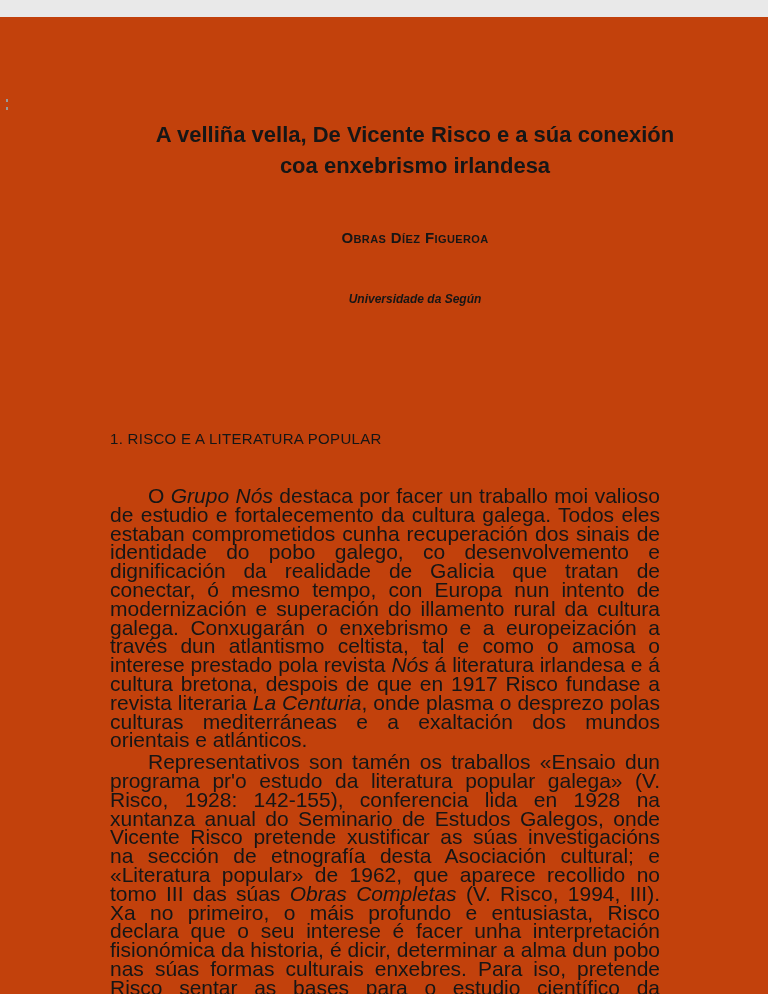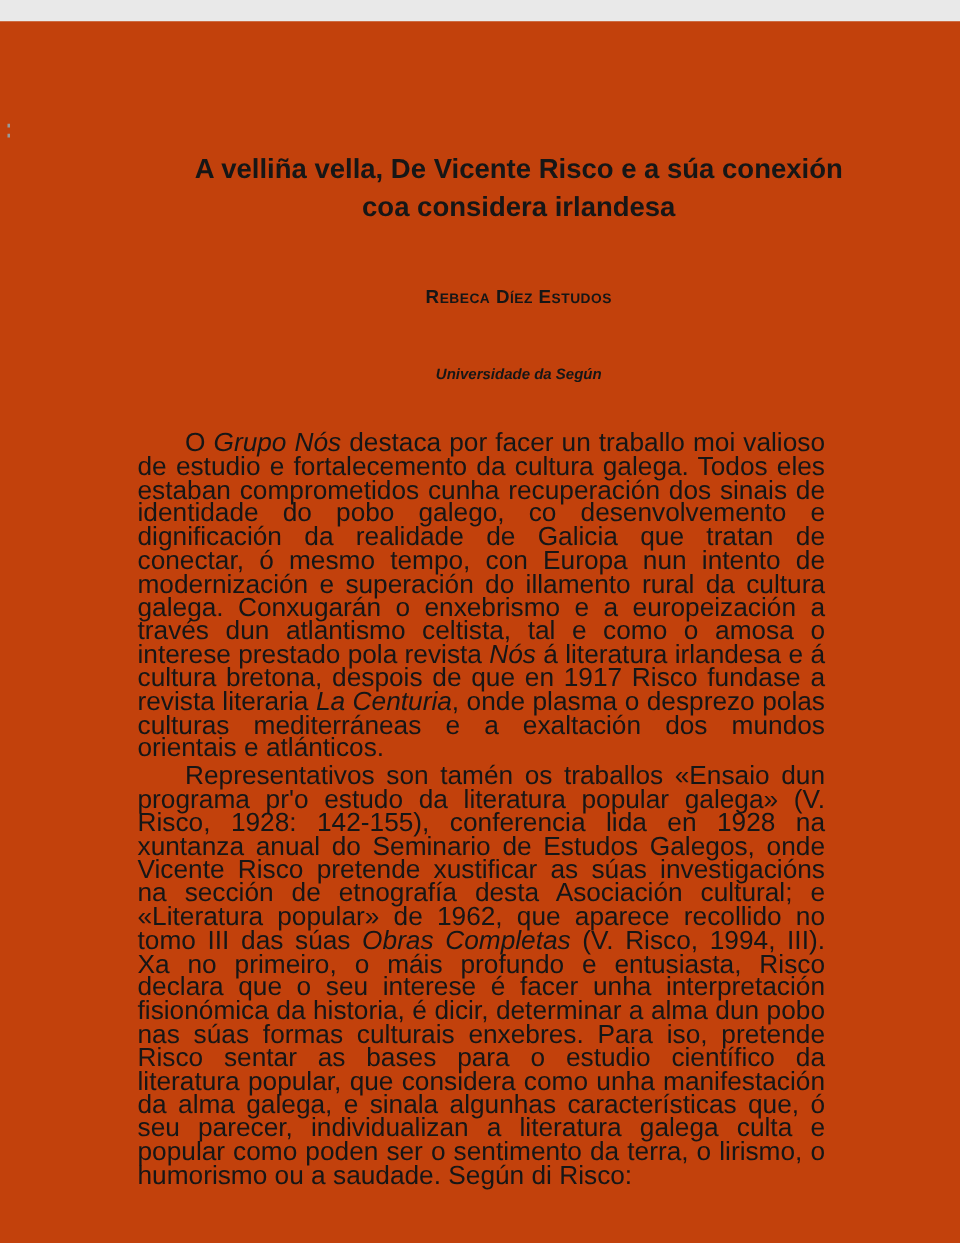--- a/index.html
+++ b/index.html
@@ -87,27 +87,28 @@
 </head>
 <body>
 
 <div class="page">
   <div class="scan-artifact"></div>
 
   <div class="content">
 
     <h1 class="title">
       <span class="title-line">A velliña vella, De Vicente Risco e a súa conexión</span>
-      <span class="title-line">coa considera irlandesa</span>
+      <span class="title-line">coa enxebrismo irlandesa</span>
     </h1>
 
-    <div class="author">Rebeca Díez Estudos</div>
+    <div class="author">Obras Díez Figueroa</div>
 
     <div class="affiliation">Universidade da Según</div>
 
+    <h2 class="section-heading">1. RISCO E A LITERATURA POPULAR</h2>
 
     <div class="body-text">
         <p class="body-para"><span>O </span><em>Grupo Nós</em><span> destaca por facer un traballo moi valioso de estudio e fortalecemento da cultura galega. Todos eles estaban comprometidos cunha recuperación dos sinais de identidade do pobo galego, co desenvolvemento e dignificación da realidade de Galicia que tratan de conectar, ó mesmo tempo, con Europa nun intento de modernización e superación do illamento rural da cultura galega. Conxugarán o enxebrismo e a europeización a través dun atlantismo celtista, tal e como o amosa o interese prestado pola revista </span><em>Nós</em><span> á literatura irlandesa e á cultura bretona, despois de que en 1917 Risco fundase a revista literaria </span><em>La Centuria</em><span>, onde plasma o desprezo polas culturas mediterráneas e a exaltación dos mundos orientais e atlánticos.</span></p>
         <p class="body-para"><span>Representativos son tamén os traballos «Ensaio dun programa pr'o estudo da literatura popular galega» (V. Risco, 1928: 142-155), conferencia lida en 1928 na xuntanza anual do Seminario de Estudos Galegos, onde Vicente Risco pretende xustificar as súas investigacións na sección de etnografía desta Asociación cultural; e «Literatura popular» de 1962, que aparece recollido no tomo III das súas </span><em>Obras Completas</em><span> (V. Risco, 1994, III). Xa no primeiro, o máis profundo e entusiasta, Risco declara que o seu interese é facer unha interpretación fisionómica da historia, é dicir, determinar a alma dun pobo nas súas formas culturais enxebres. Para iso, pretende Risco sentar as bases para o estudio científico da literatura popular, que considera como unha manifestación da alma galega, e sinala algunhas características que, ó seu parecer, individualizan a literatura galega culta e popular como poden ser o sentimento da terra, o lirismo, o humorismo ou a saudade. Según di Risco:</span></p>
       </div>
 
   </div>
 </div>
 
 </body></html>

